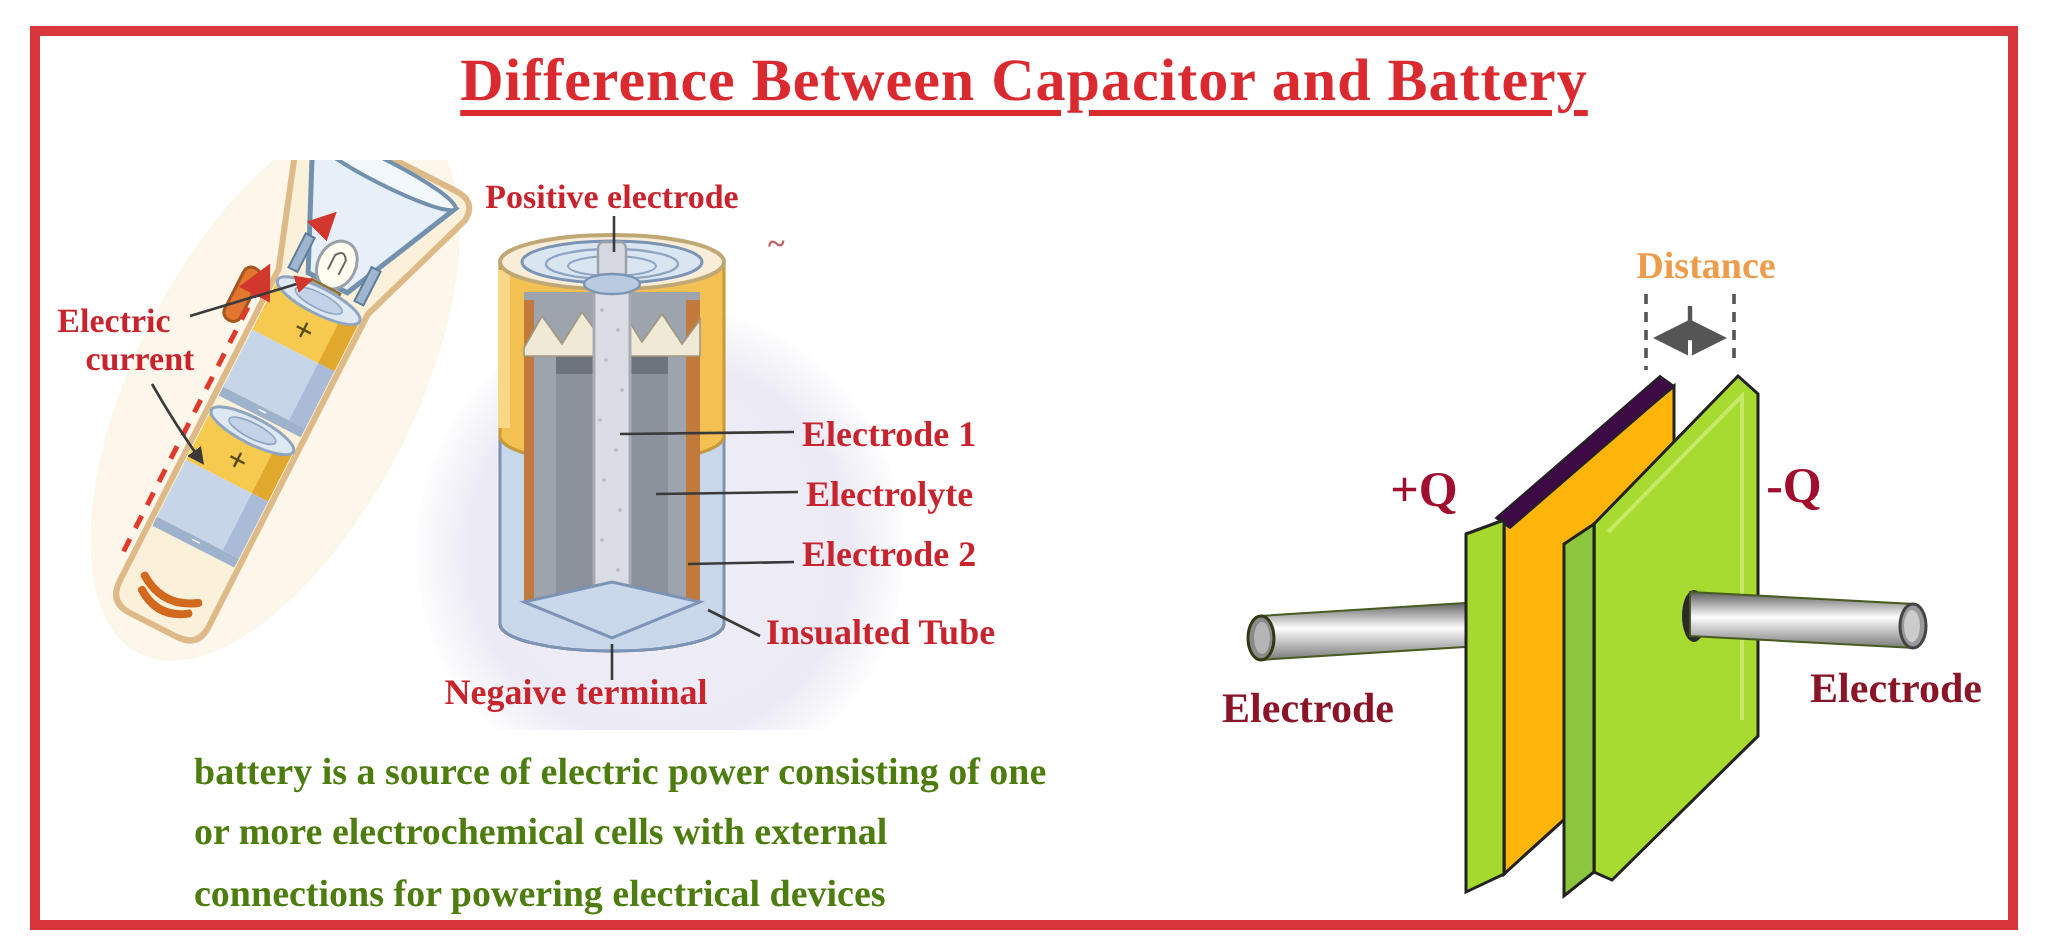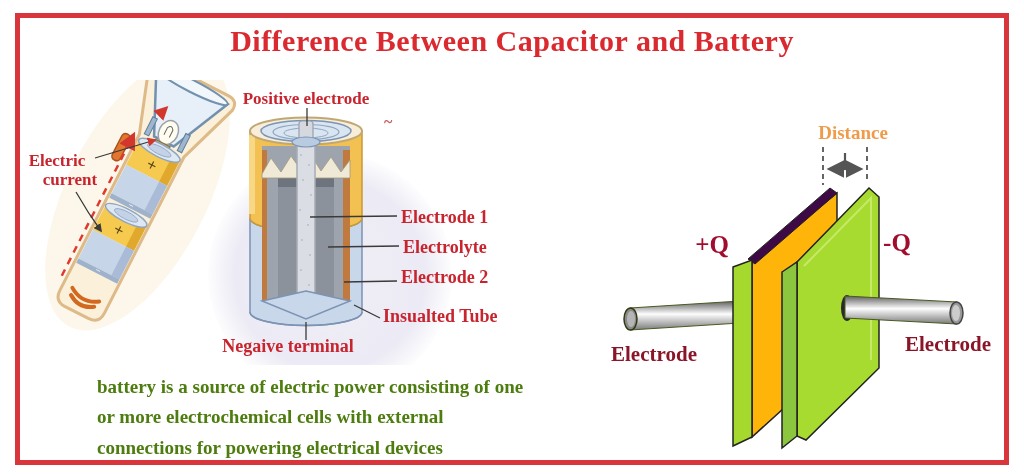--- a/index.html
+++ b/index.html
@@ -7,21 +7,21 @@
     width:1024px;height:476px;position:relative;overflow:hidden;
     background:#ffffff;font-family:"Liberation Serif",serif;
   }
   .frame{
     position:absolute;left:15px;top:13px;width:994px;height:452px;
     border:5px solid #d9353c;box-sizing:border-box;z-index:1;
   }
   .title{
     position:absolute;left:0;top:24px;width:1024px;margin:0;
     text-align:center;font-size:30px;font-weight:bold;color:#da2a30;
-    text-decoration-thickness:2.5px;text-underline-offset:5px;
+    text-decoration:underline;text-decoration-thickness:2.5px;text-underline-offset:5px;
     letter-spacing:0.5px;z-index:3;font-family:"Liberation Serif",serif;
   }
   .diagram-svg{position:absolute;z-index:2;}
   #battery-svg{left:0;top:80px;}
   #capacitor-svg{left:580px;top:95px;}
   .description{
     position:absolute;left:97px;top:372px;width:480px;z-index:3;
     font-size:19px;font-weight:bold;color:#4d7c0f;line-height:1.6;
     white-space:pre-line;font-family:"Liberation Serif",serif;
   }

